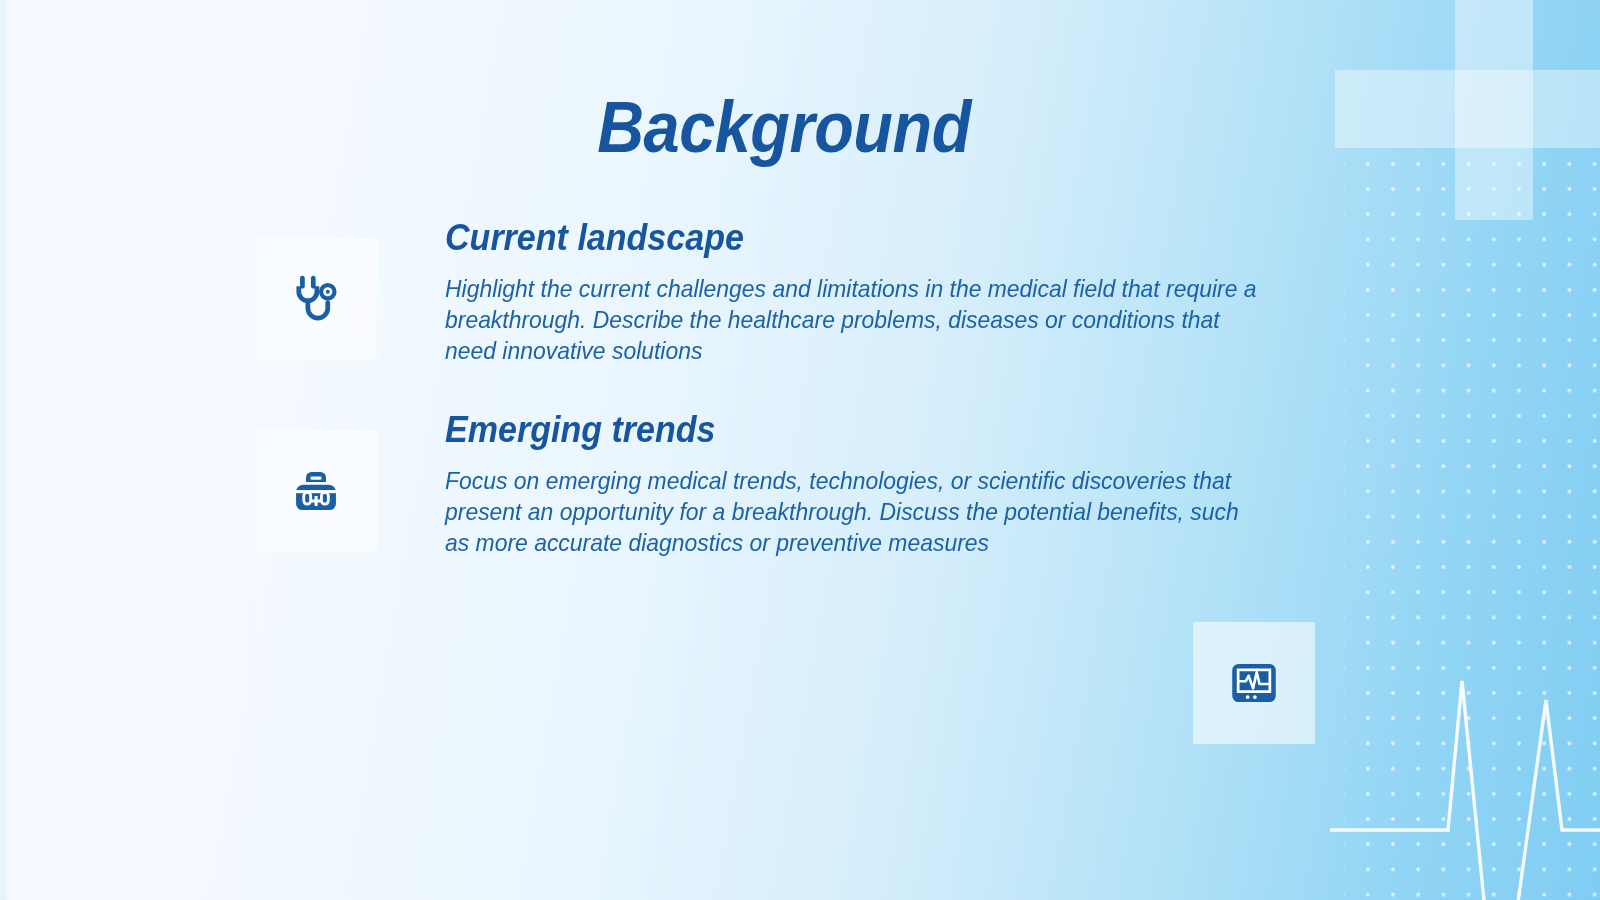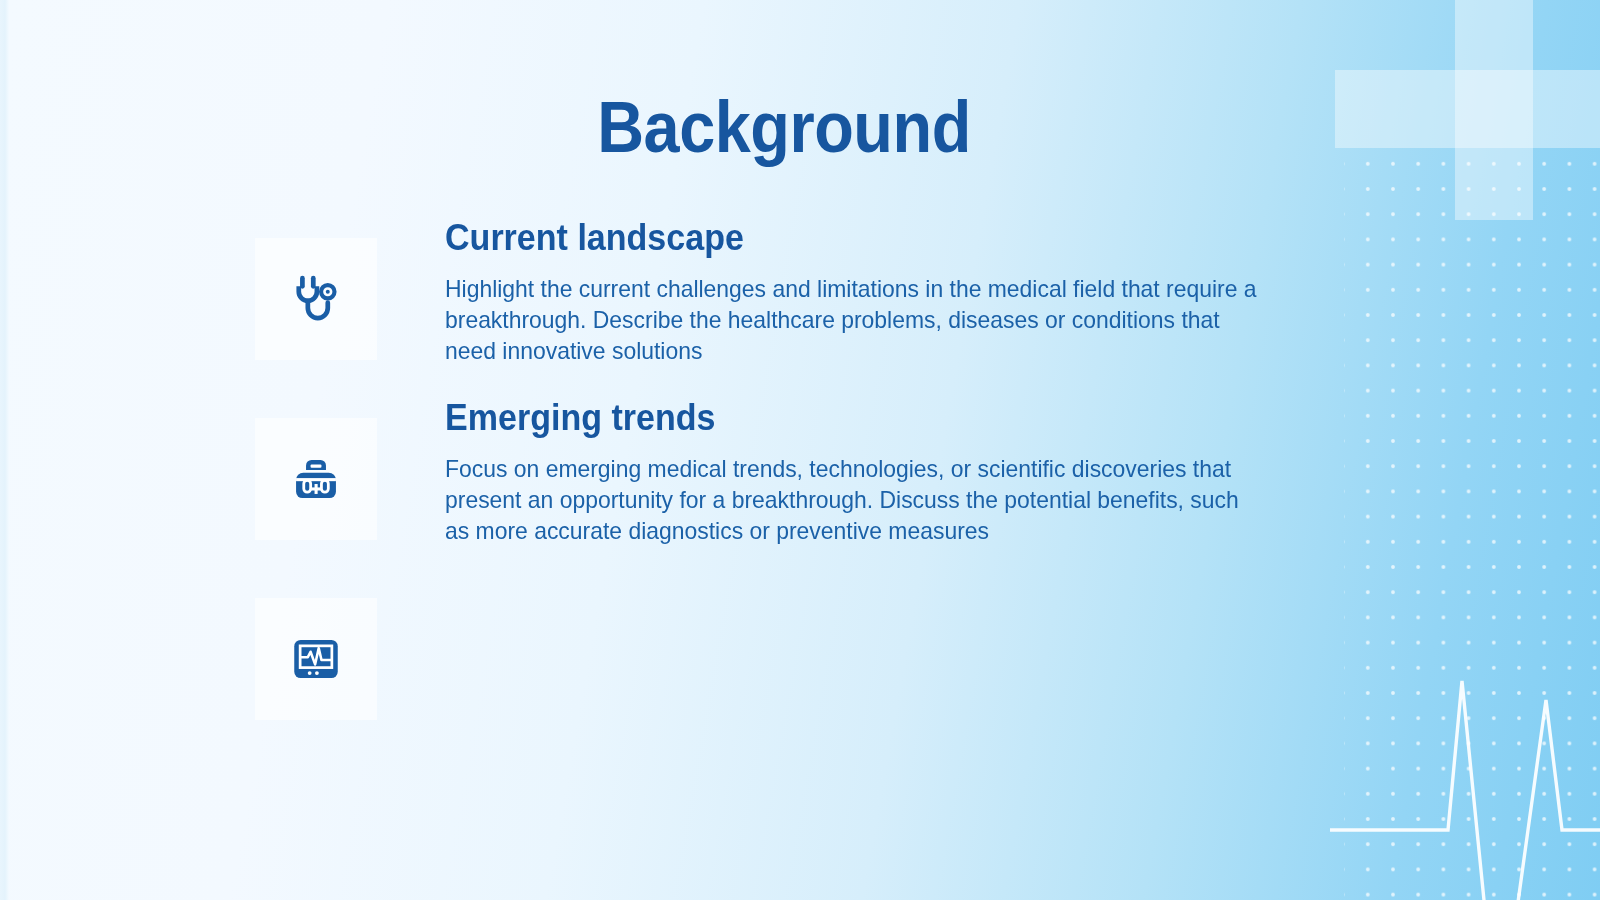--- a/index.html
+++ b/index.html
@@ -15,20 +15,21 @@
     width:1600px; height:900px;
     background:linear-gradient(100deg,
         #f4faff 0%,
         #f3f9ff 22%,
         #eaf6fe 40%,
         #d6eefb 58%,
         #b4e2f7 74%,
         #93d5f5 88%,
         #7fcdf3 100%);
     overflow:hidden;
+    font-style:italic;
   }
 
   
   .deco {
     position:absolute;
     top:0; right:0;
     width:270px; height:900px;
     overflow:hidden;
     pointer-events:none;
   }
@@ -60,22 +61,22 @@
     white-space:nowrap;
   }
 
   
   .sections {
     position:absolute;
     left:255px; top:214px;
     width:1060px;
   }
 
-  .section { position:relative; display:flex; }
-  .section + .section { margin-top:28px; }
+  .section { position:relative; display:flex;justify-content:flex-end; }
+  .section + .section { margin-top:40px; }
 
   .icon-tile {
     flex:0 0 auto;
     width:122px; height:122px;
     margin-top:24px;
     background:rgba(255,255,255,0.58);
     display:flex;
     align-items:center;
     justify-content:center;
   }

